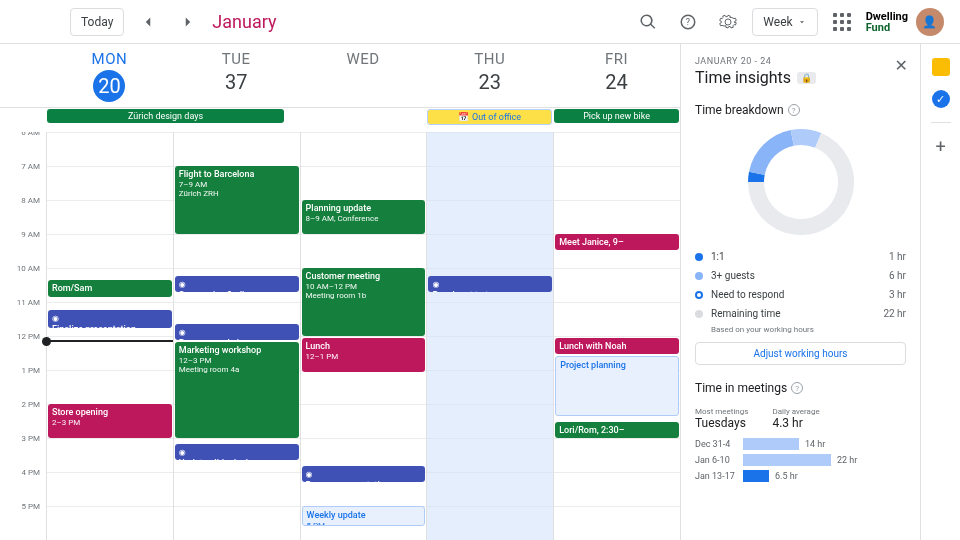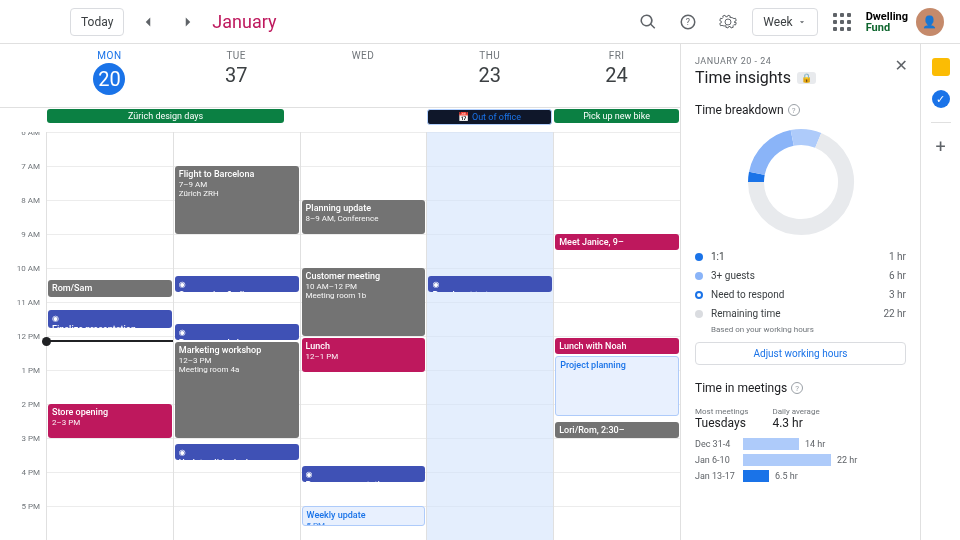--- a/index.html
+++ b/index.html
@@ -14,41 +14,41 @@
 .apps-grid{display:grid;grid-template-columns:repeat(3,4px);grid-template-rows:repeat(3,4px);gap:3px}
 .apps-grid span{width:4px;height:4px;background:#5f6368;border-radius:1px}
 .logo{font-size:11px;font-weight:700;line-height:1;color:#000}
 .logo .l2{color:#0d652d}
 .avatar{width:28px;height:28px;border-radius:50%;background:#c58a6b;display:flex;align-items:center;justify-content:center;color:#fff;font-size:12px}
 .main{display:flex;height:496px}
 .cal{flex:1;position:relative;overflow:hidden}
 .dayhdr{display:flex;height:64px;border-bottom:1px solid #e0e0e0}
 .tcol{width:46px;flex-shrink:0}
 .daycol{flex:1;text-align:center;padding-top:6px;position:relative}
-.daycol .dow{font-size:10px;color:#70757a;letter-spacing:.5px}
+.daycol .dow{font-size:15px;color:#70757a;letter-spacing:.5px}
 .daycol.today .dow{color:#1a73e8}
 .daycol .dnum{font-size:20px;color:#3c4043;margin-top:2px}
 .daycol.today .dnum{width:32px;height:32px;line-height:32px;background:#1a73e8;color:#fff;border-radius:50%;margin:2px auto 0}
 .allday{display:flex;min-height:24px}
 .allday .daycol{padding:1px;text-align:center}
 .chip{font-size:9px;padding:2px 4px;border-radius:3px;color:#fff;white-space:nowrap;overflow:hidden;margin-bottom:1px}
 .green{background:#0b8043}
 .blue{background:#1a73e8}
-.lblue-outline{background:#0f172a;color:#1a73e8;border:1px solid #b3d1ff}
+.lblue-outline{background:#fde047;color:#1a73e8;border:1px solid #b3d1ff}
 .grid{position:relative;display:flex;height:408px;overflow:hidden}
 .times{width:46px;flex-shrink:0;position:relative}
 .times .h{position:absolute;right:6px;font-size:8px;color:#70757a;transform:translateY(-50%)}
 .gcols{flex:1;display:flex;position:relative}
 .gcol{flex:1;position:relative;border-left:1px solid #e0e0e0}
 .hline{position:absolute;left:0;right:0;border-top:1px solid #ececec}
 .ooo{position:absolute;top:0;bottom:0;left:0;right:0;background:#d2e3fc;opacity:.6}
 .evt{position:absolute;left:1px;right:1px;border-radius:3px;padding:3px 4px;font-size:9px;color:#fff;overflow:hidden;line-height:1.2}
 .evt .t{font-weight:500}
 .evt .s{font-size:8px;opacity:.95}
-.evt.blue{background:#737373}
+.evt.blue{background:#15803d}
 .evt.dblue{background:#3f51b5}
 .evt.green{background:#be185d}
 .evt.lblue{background:#e8f0fe;color:#1a73e8;border:1px solid #aecbfa}
 .now{position:absolute;left:0;right:0;border-top:2px solid #202124;z-index:5}
 .now::before{content:'';position:absolute;left:-5px;top:-5px;width:9px;height:9px;background:#202124;border-radius:50%}
 .lock::before{content:'◉ ';font-size:8px}
 .ins{width:240px;border-left:1px solid #e0e0e0;padding:12px 14px;position:relative;overflow:hidden}
 .ins .date{font-size:9px;color:#70757a;letter-spacing:.5px}
 .ins h2{font-size:16px;font-weight:400;color:#202124;margin-top:2px;display:flex;align-items:center;gap:6px}
 .ins .close{position:absolute;top:12px;right:12px;cursor:pointer;color:#5f6368;font-size:16px}

